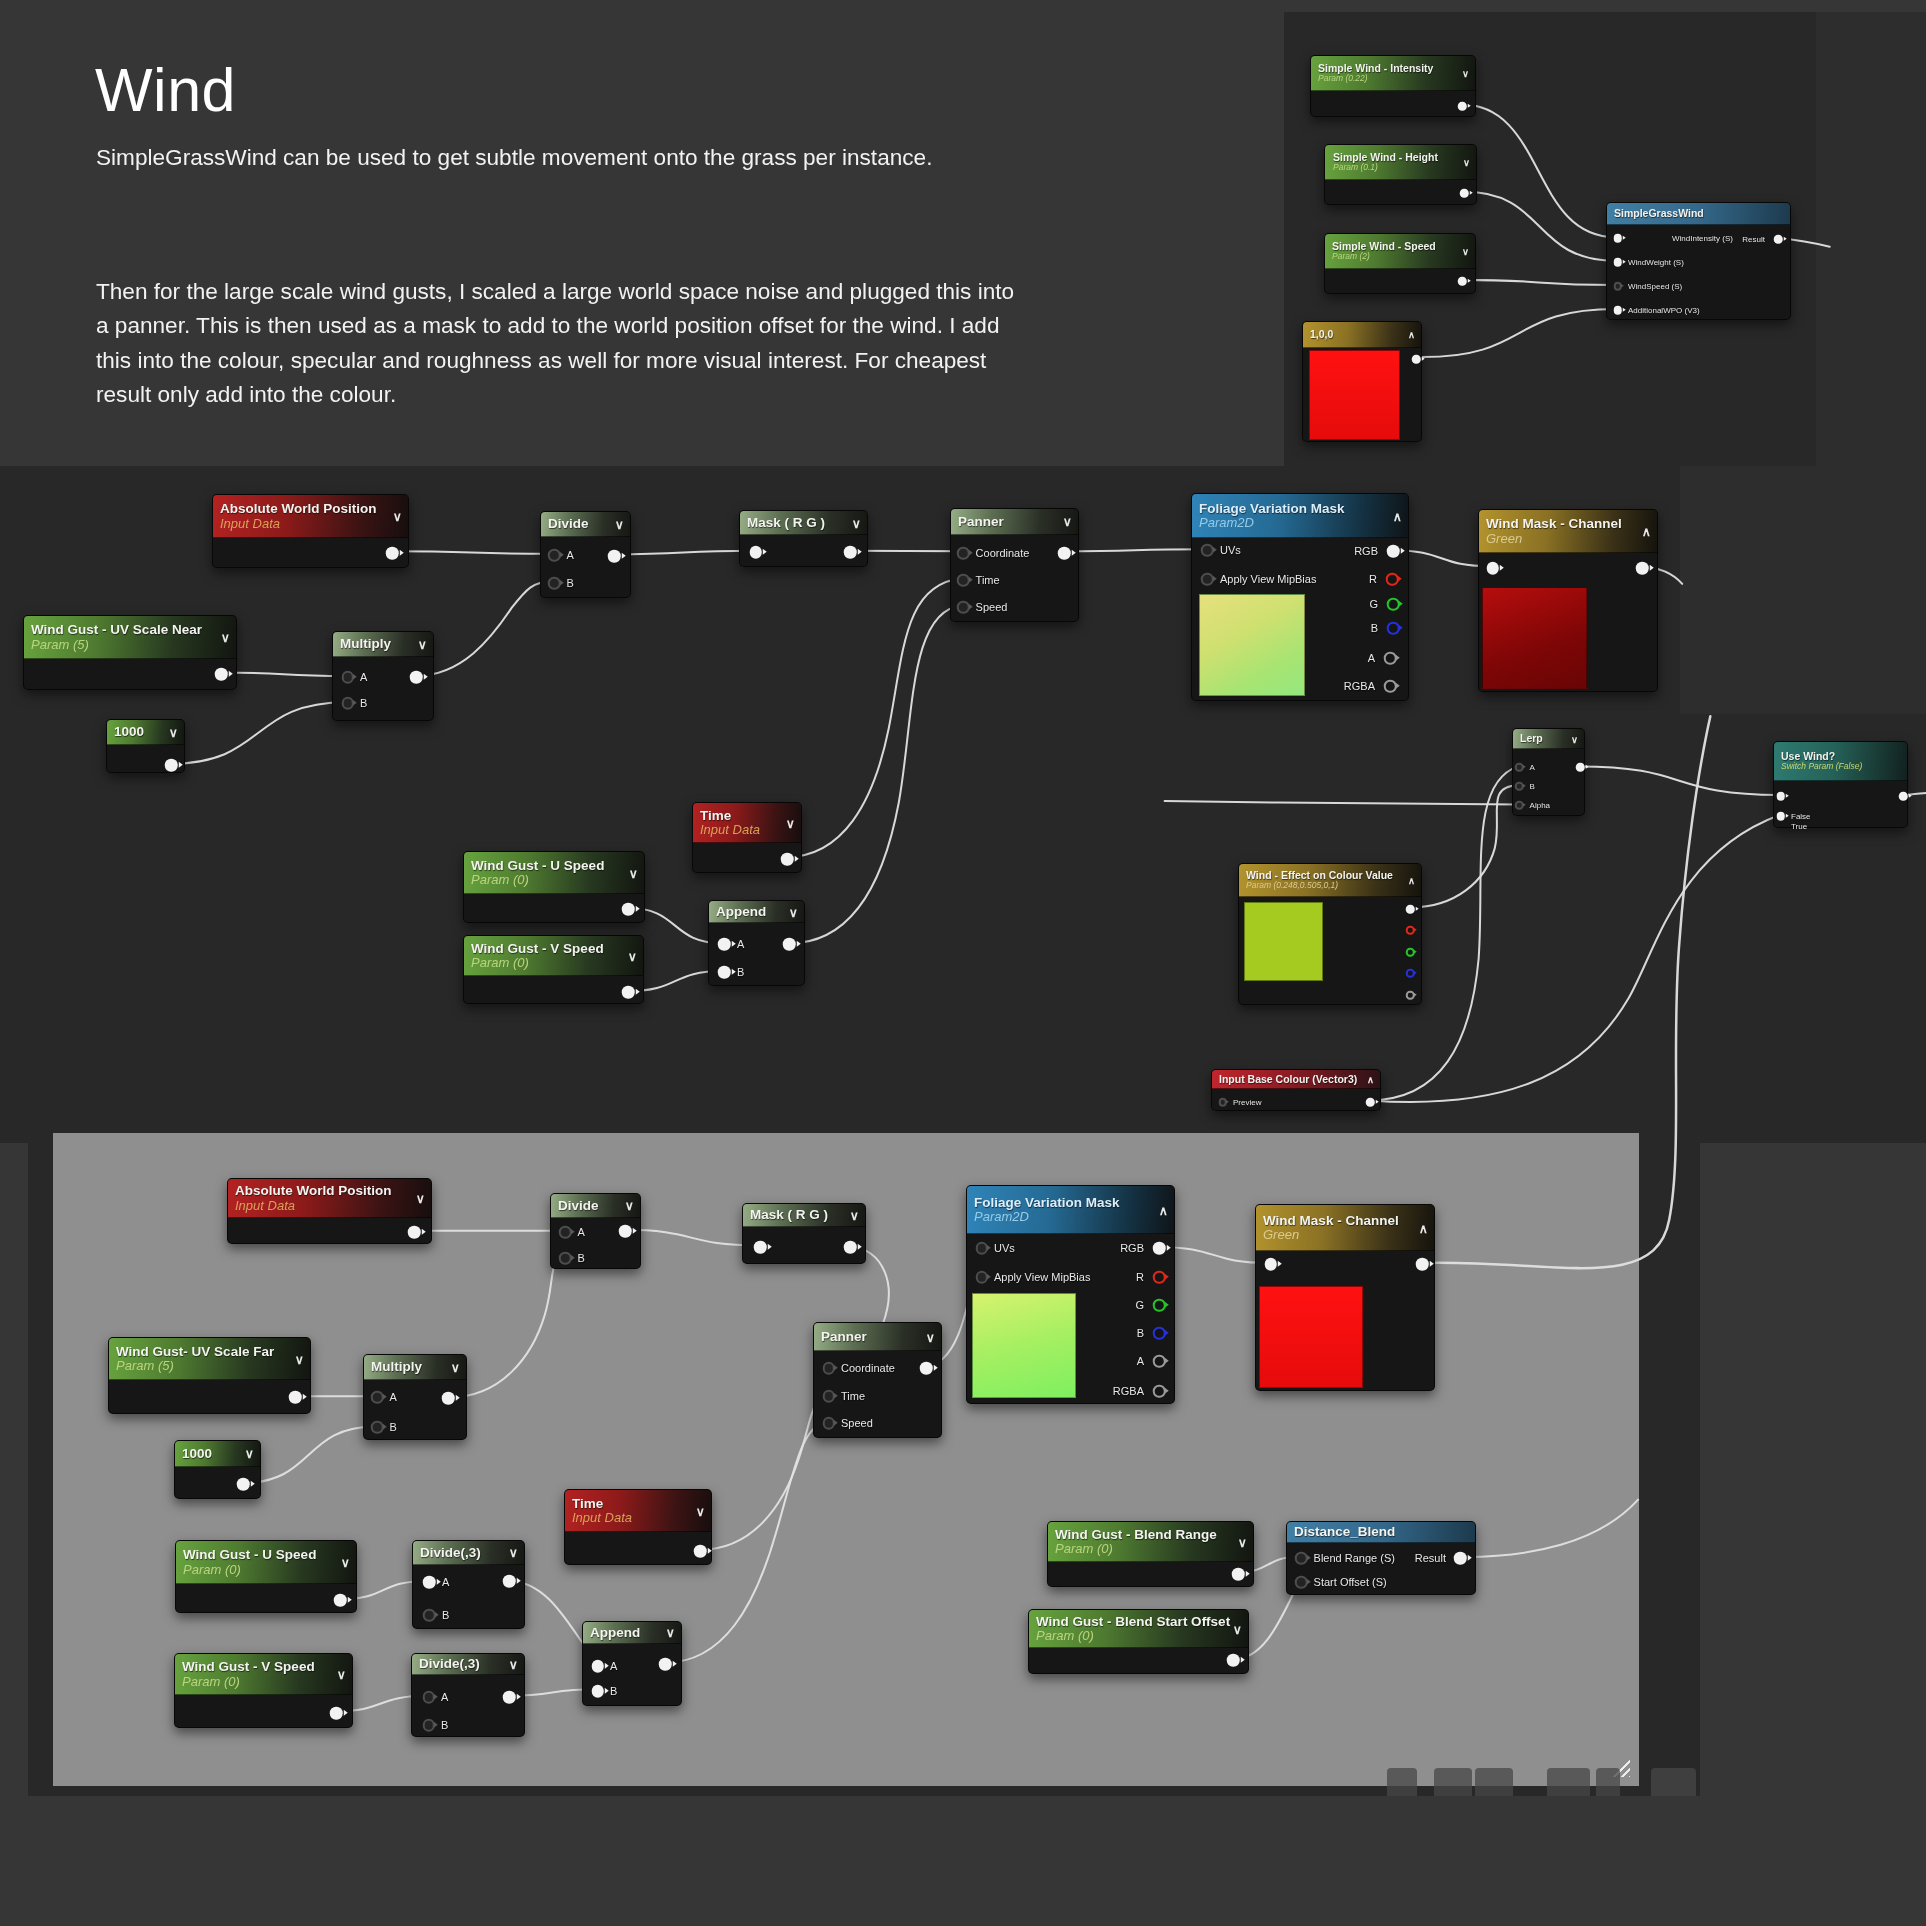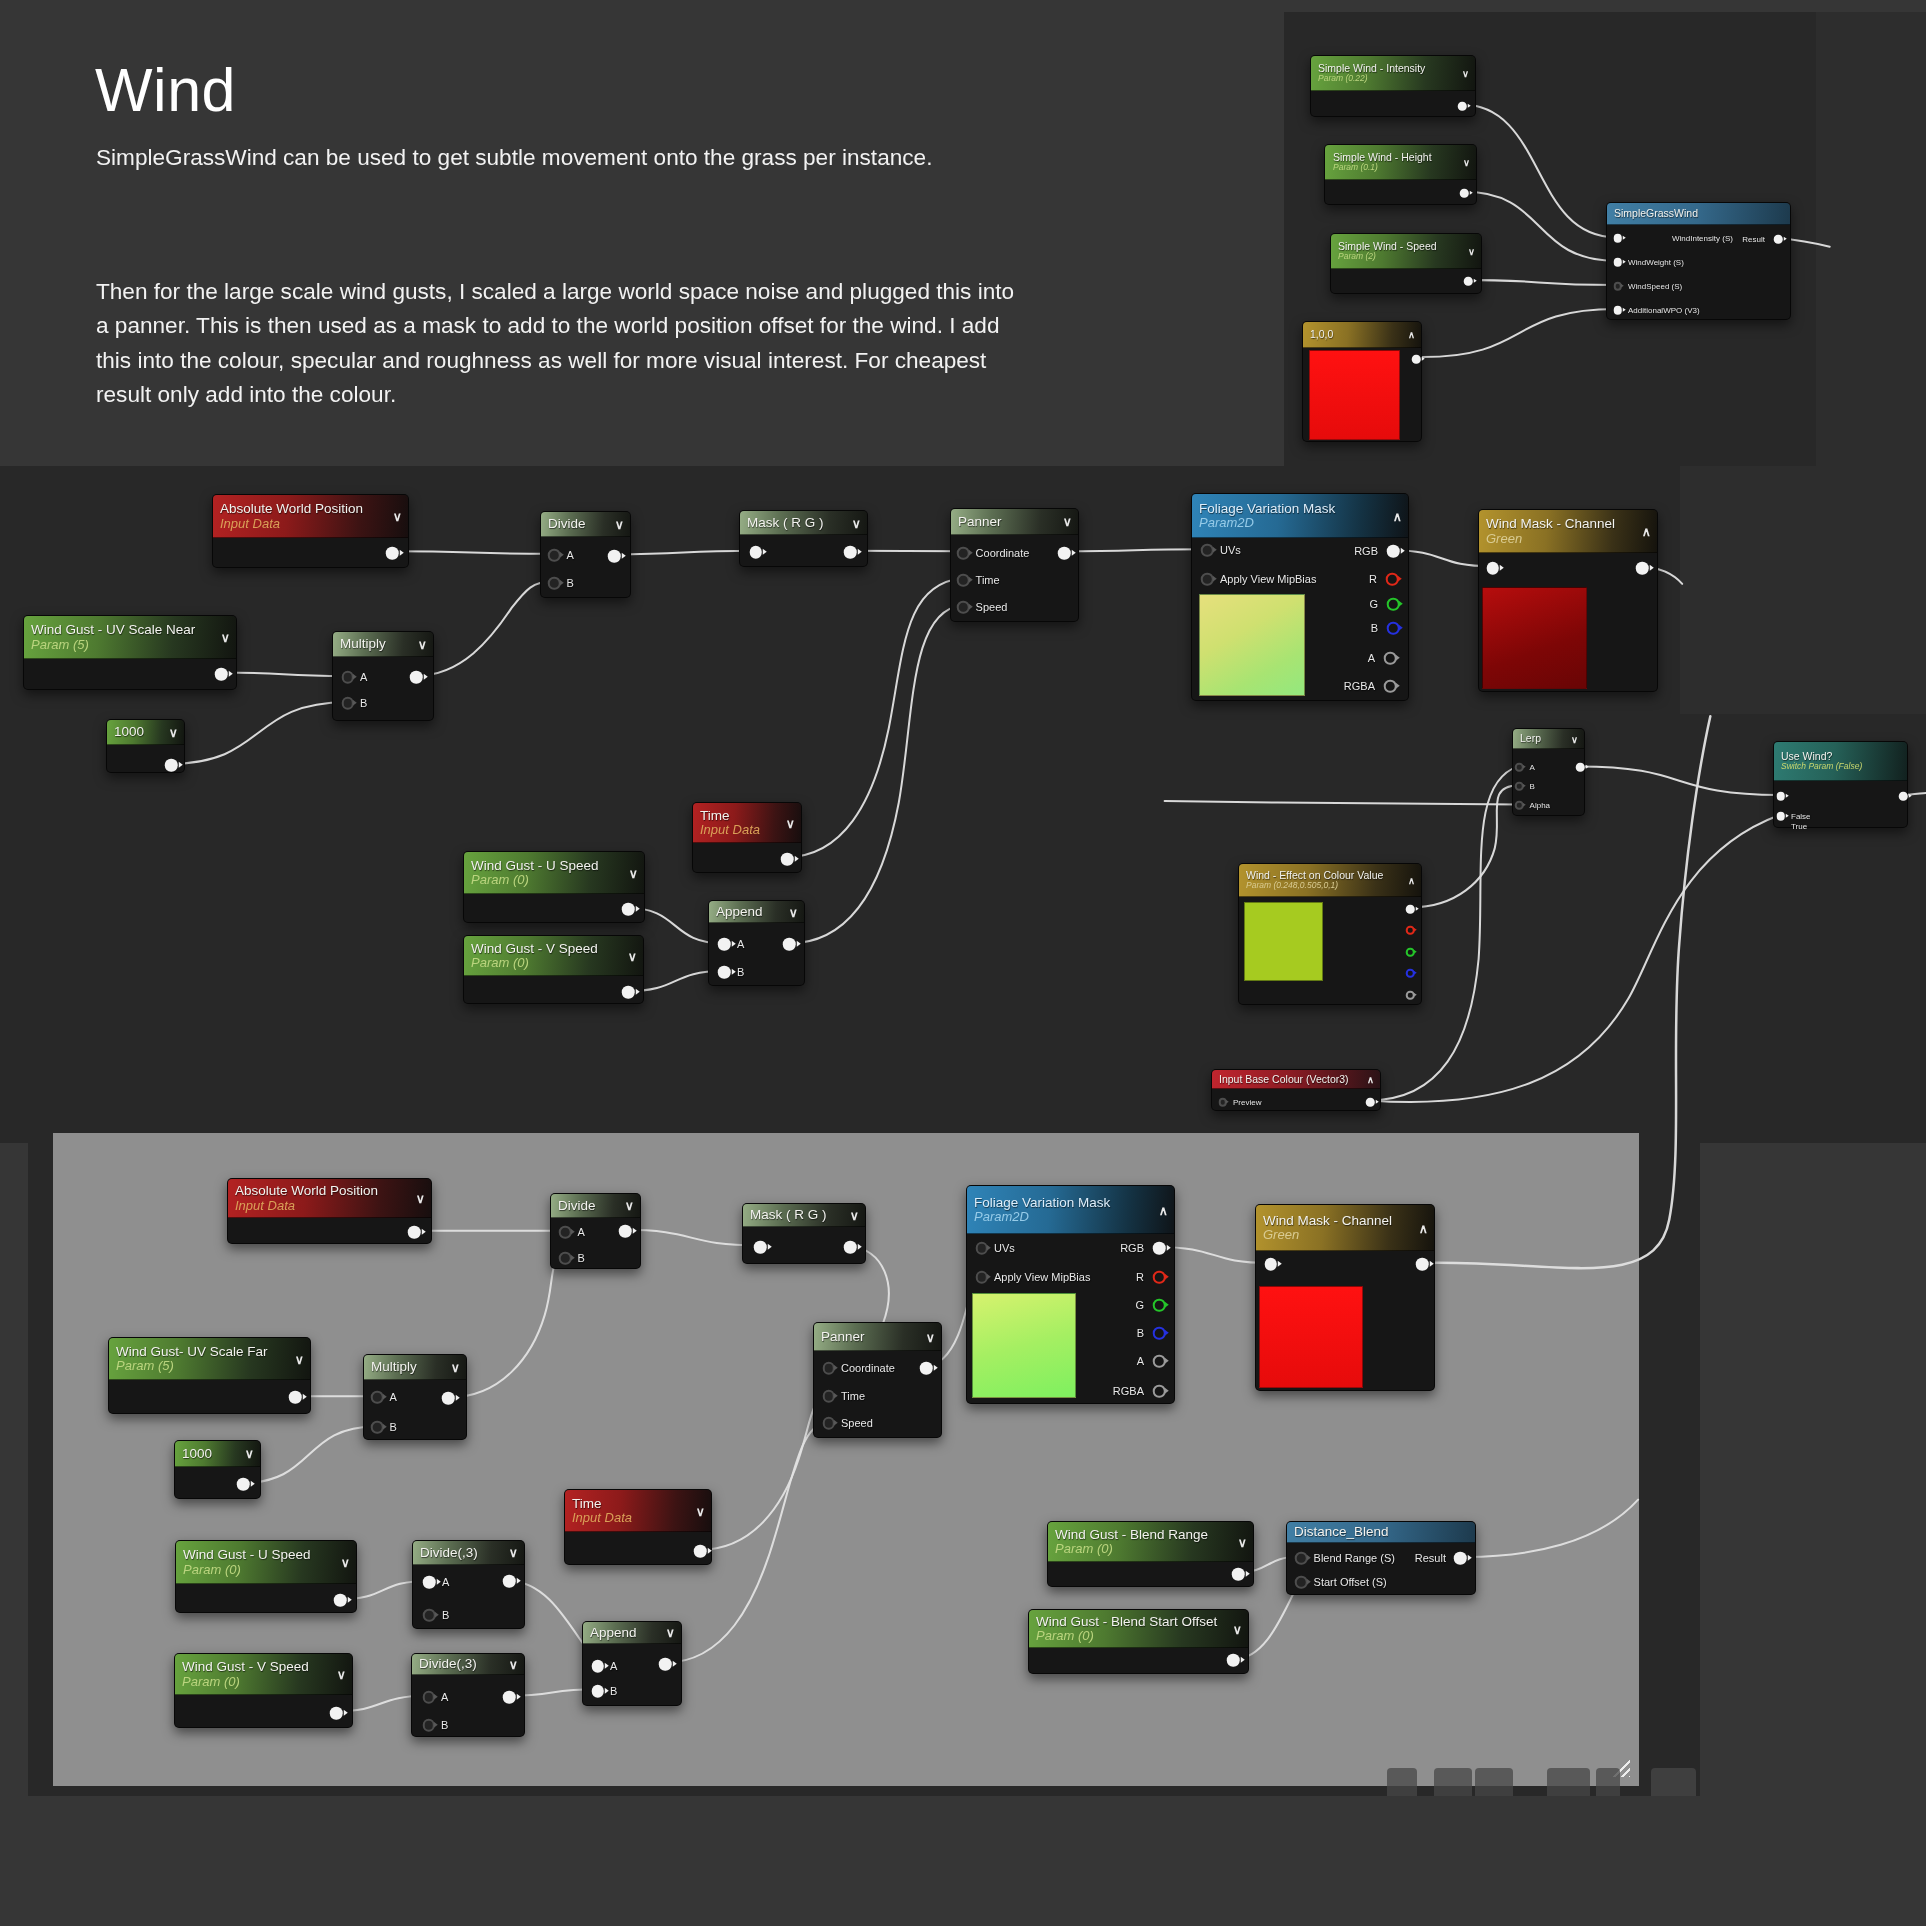--- a/index.html
+++ b/index.html
@@ -33,21 +33,21 @@
     clip-path:polygon(100% 0,100% 100%,0 100%);}
   
   #wires{position:absolute;left:0;top:0;z-index:5;pointer-events:none;}
   #wires path{fill:none;stroke:#e2e2e2;stroke-linecap:round;opacity:.95;}
   
   .node{position:absolute;background:#161616;border:1px solid rgba(0,0,0,.65);
     border-radius:5px;box-shadow:0 5px 12px rgba(0,0,0,.5);z-index:10;box-sizing:border-box;}
   .nh{position:absolute;left:0;top:0;right:0;display:flex;flex-direction:column;
     justify-content:center;padding:1px 7px;box-sizing:border-box;
     border-radius:4px 4px 0 0;border-bottom:1px solid rgba(0,0,0,.55);}
-  .nt{font-weight:400;color:#f3f3ef;white-space:nowrap;line-height:1.15;
+  .nt{font-weight:700;color:#f3f3ef;white-space:nowrap;line-height:1.15;
     text-shadow:0.5px 0.5px 1px rgba(0,0,0,.6);}
   .ns{font-style:italic;white-space:nowrap;line-height:1.1;}
   .chev{position:absolute;right:6px;top:50%;transform:translateY(-50%);
     color:#e8e8e8;font-weight:700;}
   
   .h-green{background:linear-gradient(95deg,#67a33e 0%,#4e7a30 35%,#273820 70%,#121510 100%);}
   .h-green .ns{color:#bad47e;}
   .h-fn{background:linear-gradient(95deg,#95ad85 0%,#5c6e52 32%,#2a2f26 70%,#151713 100%);}
   .h-red{background:linear-gradient(95deg,#b32222 0%,#8c1a1a 38%,#3c1313 75%,#170e0e 100%);}
   .h-red .ns{color:#d9a058;}
@@ -167,21 +167,21 @@
       <span class="pin p-w" style="left: 151px; top: 50px;"></span>
     </div>
     <div class="node fs-m" style="left: 1324px; top: 144px; width: 153px; height: 61px;">
       <div class="nh h-green" style="height: 35px; padding-left: 8px;">
         <span class="nt">Simple Wind - Height</span>
         <span class="ns">Param (0.1)</span>
         <span class="chev">∨</span>
       </div>
       <span class="pin p-w" style="left: 139px; top: 48px;"></span>
     </div>
-    <div class="node fs-m" style="left: 1324px; top: 233px; width: 152px; height: 61px; margin-left: 6px;">
+    <div class="node fs-m" style="left: 1324px; top: 233px; width: 152px; height: 61px;">
       <div class="nh h-green" style="height: 35px;">
         <span class="nt">Simple Wind - Speed</span>
         <span class="ns">Param (2)</span>
         <span class="chev">∨</span>
       </div>
       <span class="pin p-w" style="left: 137px; top: 47px;"></span>
     </div>
     <div class="node fs-m" style="left: 1302px; top: 321px; width: 120px; height: 121px;">
       <div class="nh h-gold" style="height: 25.6px;">
         <span class="nt">1,0,0</span>

